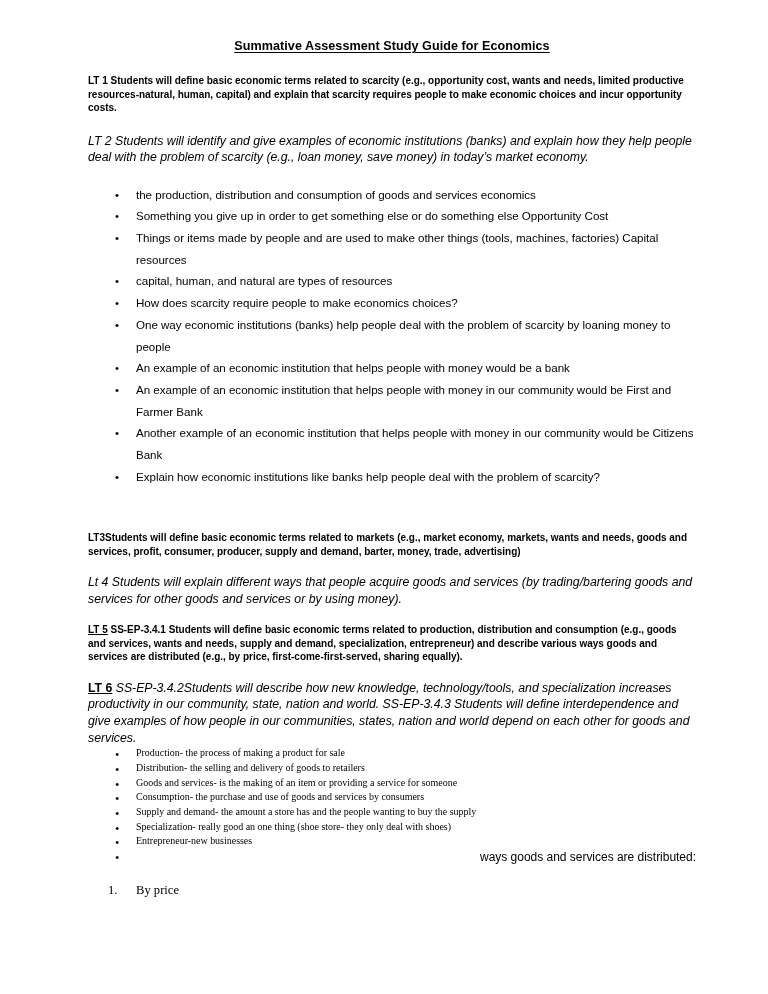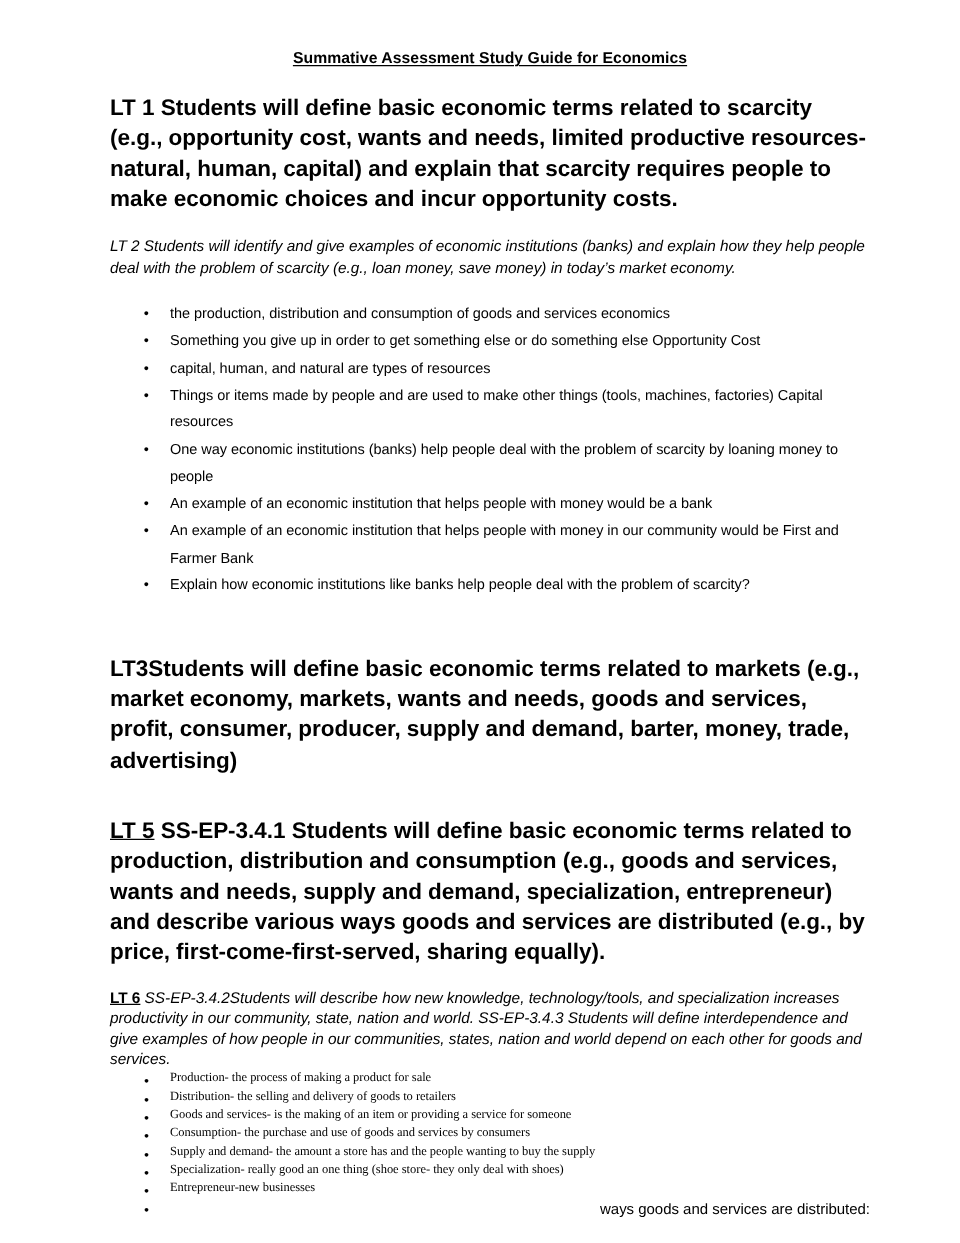--- a/index.html
+++ b/index.html
@@ -36,21 +36,21 @@
     text-underline-offset: 2px;
     margin: 0 0 0 0;
     padding-top: 2px;
     letter-spacing: 0.05px;
   }
 
   
   .lt-bold {
     font-family: "Liberation Sans", sans-serif;
     font-weight: bold;
-    font-size: 18px;
+    font-size: 10px;
     line-height: 1.35;
     margin: 0;
     letter-spacing: -0.02px;
   }
   .lt-italic {
     font-family: "Liberation Sans", sans-serif;
     font-style: italic;
     font-size: 12.3px;
     line-height: 1.35;
     margin: 0;
@@ -151,34 +151,37 @@
 
   <div class="sp-18"></div>
 
   <p class="lt-italic">LT 2 Students will identify and give examples of economic institutions (banks) and explain how they help people deal with the problem of scarcity (e.g., loan money, save money) in today’s market economy.</p>
 
   <div class="sp-18"></div>
 
   <ul class="bullets list-sans">
     <li>the production, distribution and consumption of goods and services economics</li>
     <li>Something you give up in order to get something else or do something else Opportunity Cost</li>
+    <li>Things or items made by people and are used to make other things (tools, machines, factories) Capital resources</li>
     <li>capital, human, and natural are types of resources</li>
-    <li>Things or items made by people and are used to make other things (tools, machines, factories) Capital resources</li>
+    <li>How does scarcity require people to make economics choices?</li>
     <li>One way economic institutions (banks) help people deal with the problem of scarcity by loaning money to people</li>
     <li>An example of an economic institution that helps people with money would be a bank</li>
     <li>An example of an economic institution that helps people with money in our community would be First and Farmer Bank</li>
+    <li>Another example of an economic institution that helps people with money in our community would be Citizens Bank</li>
     <li>Explain how economic institutions like banks help people deal with the problem of scarcity?</li>
   </ul>
 
   <div class="sp-44"></div>
 
   <p class="lt-bold">LT3Students will define basic economic terms related to markets (e.g., market economy, markets, wants and needs, goods and services, profit, consumer, producer, supply and demand, barter, money, trade, advertising)</p>
 
   <div class="sp-16"></div>
 
+  <p class="lt-italic">Lt 4 Students will explain different ways that people acquire goods and services (by trading/bartering goods and services for other goods and services or by using money).</p>
 
   <div class="sp-16"></div>
 
   <p class="lt-bold"><span class="u">LT 5</span><span> SS-EP-3.4.1 Students will define basic economic terms related to production, distribution and consumption (e.g., goods and services, wants and needs, supply and demand, specialization, entrepreneur) and describe various ways goods and services are distributed (e.g., by price, first-come-first-served, sharing equally).</span></p>
 
   <div class="sp-16"></div>
 
   <p class="lt-italic"><span class="u" style="font-style: normal; font-weight: bold;">LT 6</span><span> SS-EP-3.4.2Students will describe how new knowledge, technology/tools, and specialization increases productivity in our community, state, nation and world.  SS-EP-3.4.3 Students will define interdependence and give examples of how people in our communities, states, nation and world depend on each other for goods and services.</span></p>
 
   <ul class="bullets list-serif">

